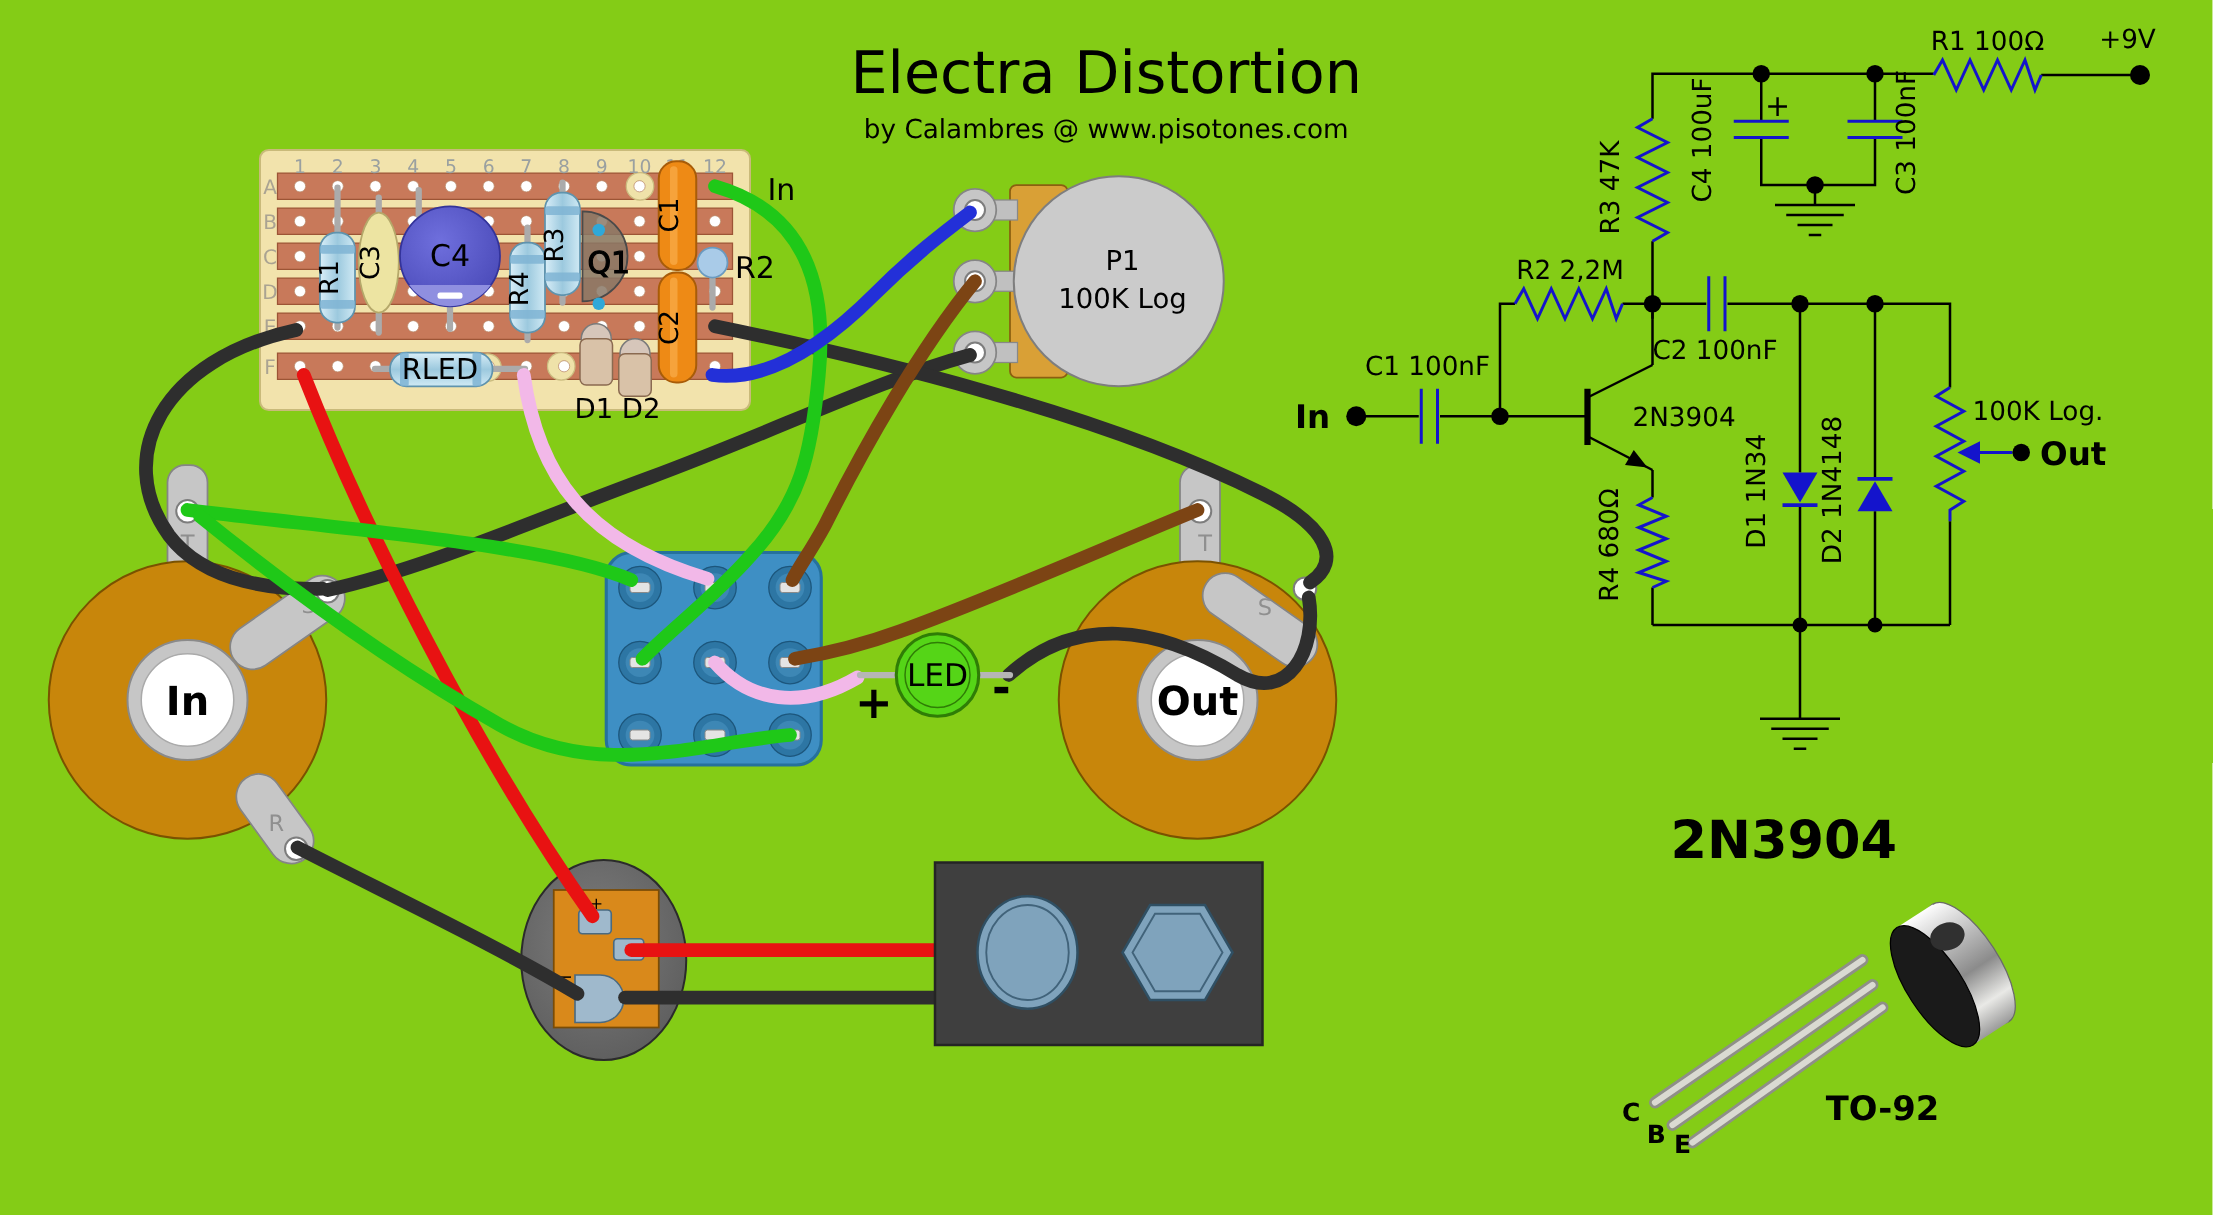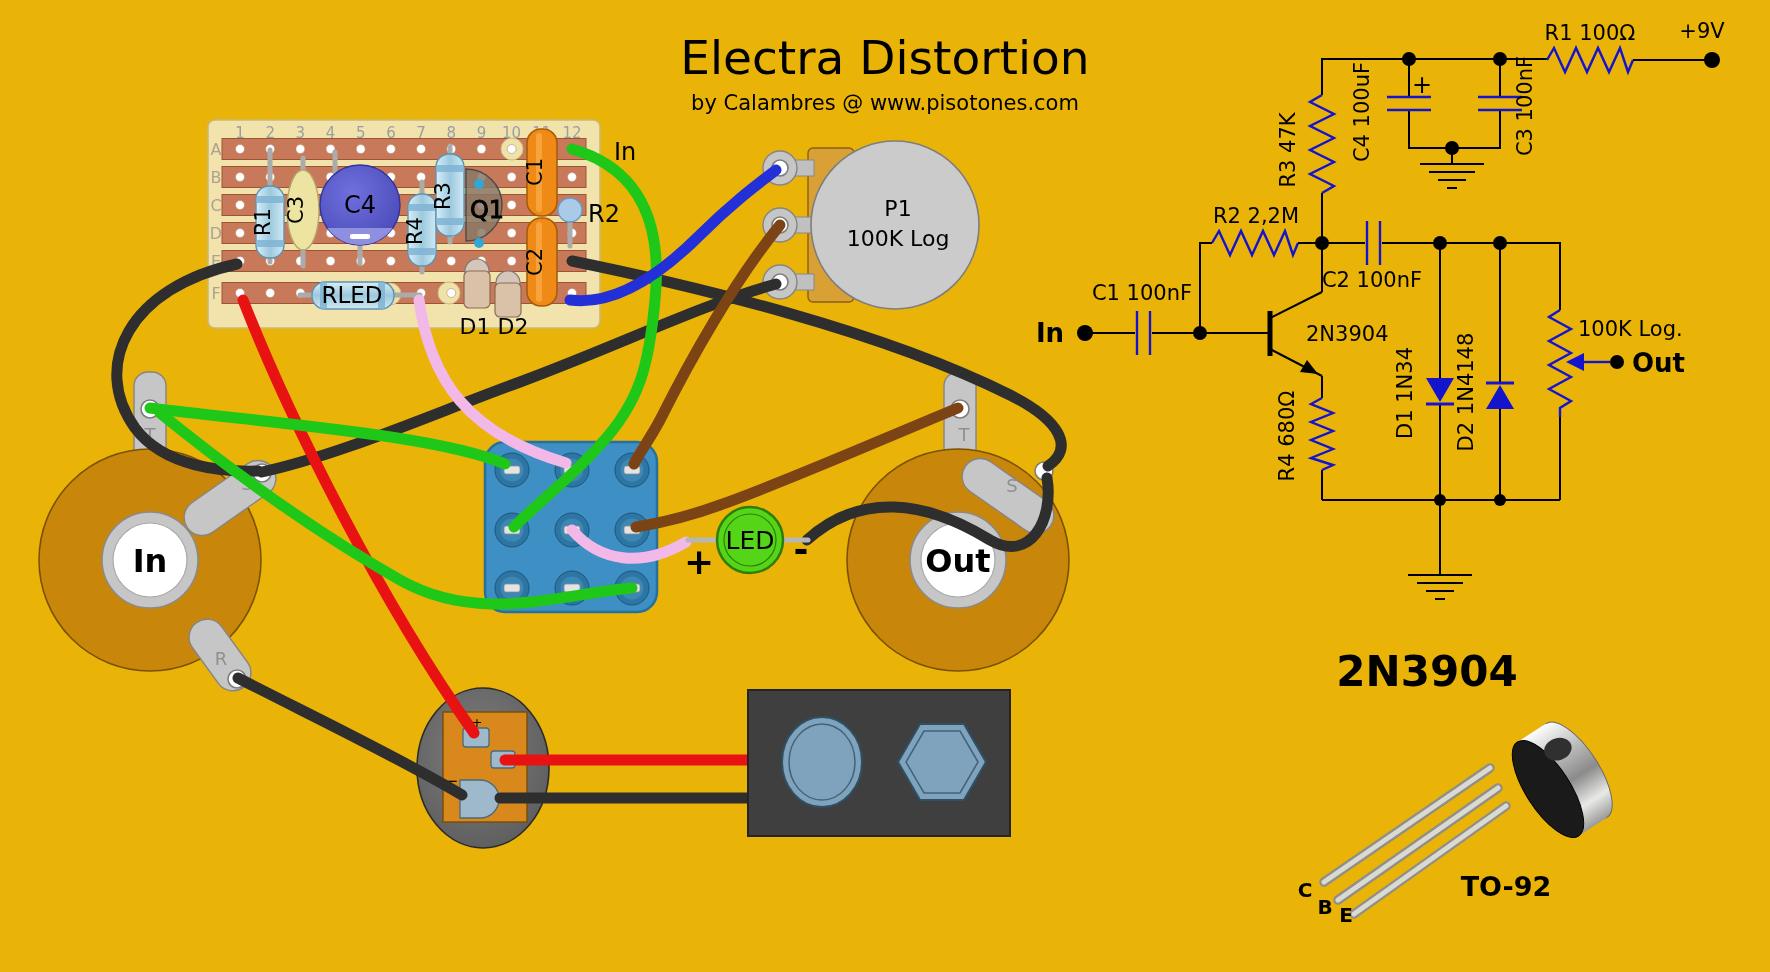--- a/index.html
+++ b/index.html
@@ -1,16 +1,16 @@
 <!DOCTYPE html>
 <html><head>
 <meta charset="utf-8">
 <style>
   html,body{margin:0;padding:0;background:#fff;}
-  .stage{position:relative;width:1770px;height:972px;background:#eab308;overflow:hidden;
+  .stage{position:relative;width:1770px;height:972px;background:#84cc16;overflow:hidden;
          font-family:"DejaVu Sans",sans-serif;}
   svg{position:absolute;left:0;top:0;}
   text{font-family:"DejaVu Sans",sans-serif;fill:#000;}
   .t{text-anchor:middle;}
   .ts{text-anchor:start;}
   .strip{fill:#C8795A;stroke:#9c5435;stroke-width:1;}
   .hole{fill:#ffffff;stroke:#b98a6a;stroke-width:0.6;}
   .colnum{font-size:15px;fill:#9aa0a0;text-anchor:middle;}
   .rowletter{font-size:16px;fill:#aaa392;text-anchor:middle;}
   .blk{stroke:#000;stroke-width:2;fill:none;}

